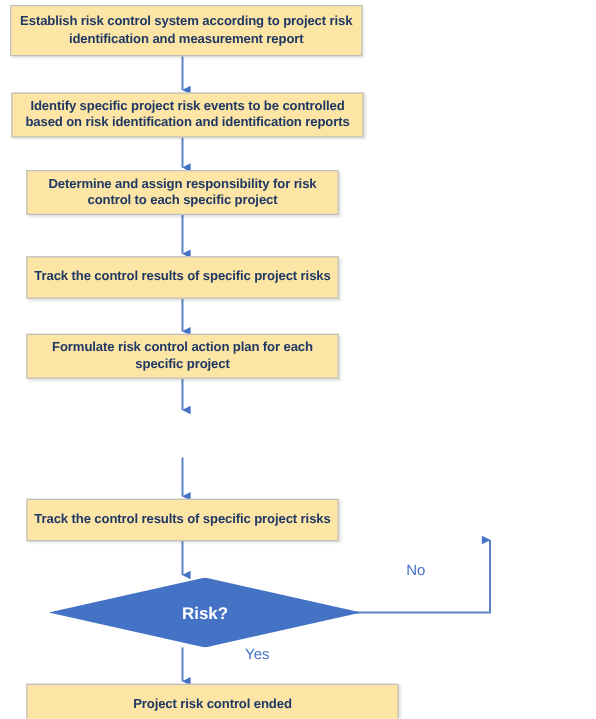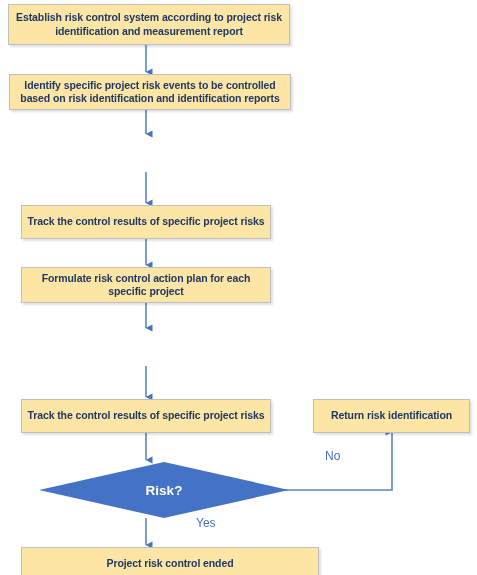--- a/index.html
+++ b/index.html
@@ -105,37 +105,37 @@
   </svg>
 
   <div class="node" style="left:8px; top:4px; width:282px; height:41px;">
     <span>Establish risk control system according to project risk identification and measurement report</span>
   </div>
 
   <div class="node" style="left:9px; top:74px; width:282px; height:36px;">
     <span>Identify specific project risk events to be controlled based on risk identification and identification reports</span>
   </div>
 
+  <div class="node" style="left:21px; top:136px; width:250px; height:36px;">
+    <span>Determine and assign responsibility for risk control to each specific project</span>
+  </div>
 
   <div class="node" style="left:21px; top:205px; width:250px; height:29px;">
     <span>Track the control results of specific project risks</span>
   </div>
 
   <div class="node" style="left:21px; top:267px; width:250px; height:36px;">
     <span>Formulate risk control action plan for each specific project</span>
   </div>
 
 
   <div class="node" style="left:21px; top:399px; width:250px; height:29px;">
     <span>Track the control results of specific project risks</span>
   </div>
 
-  <div class="node" style="left:313px; top:399px; width:157px; height:27px;">
-    <span>Return risk identification</span>
-  </div>
 
   <div class="decision" style="left:39px; top:462px; width:250px; height:56px;">
     <span class="dia-shape"></span>
     <span class="dia-label">Risk?</span>
   </div>
 
   <div class="node" style="left:21px; top:547px; width:298px; height:26px;">
     <span>Project risk control ended</span>
   </div>
 

